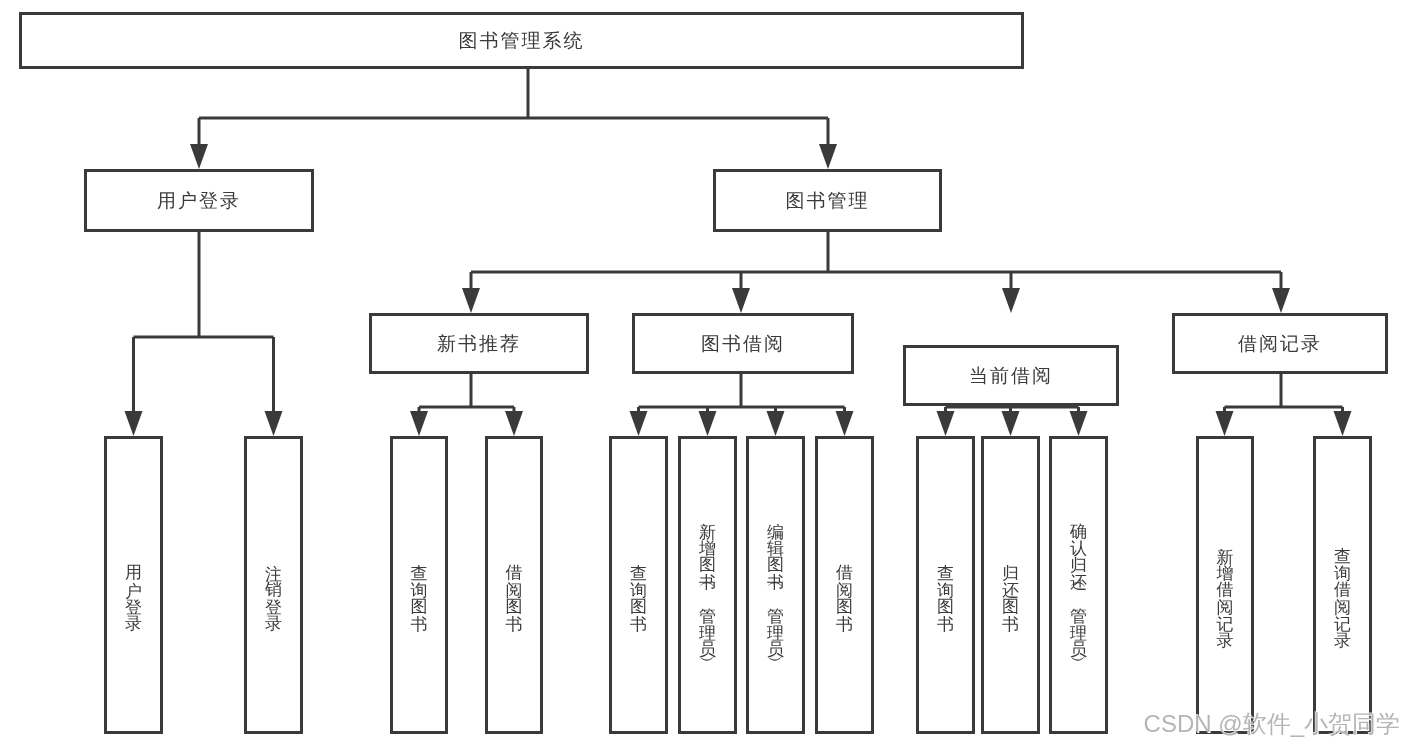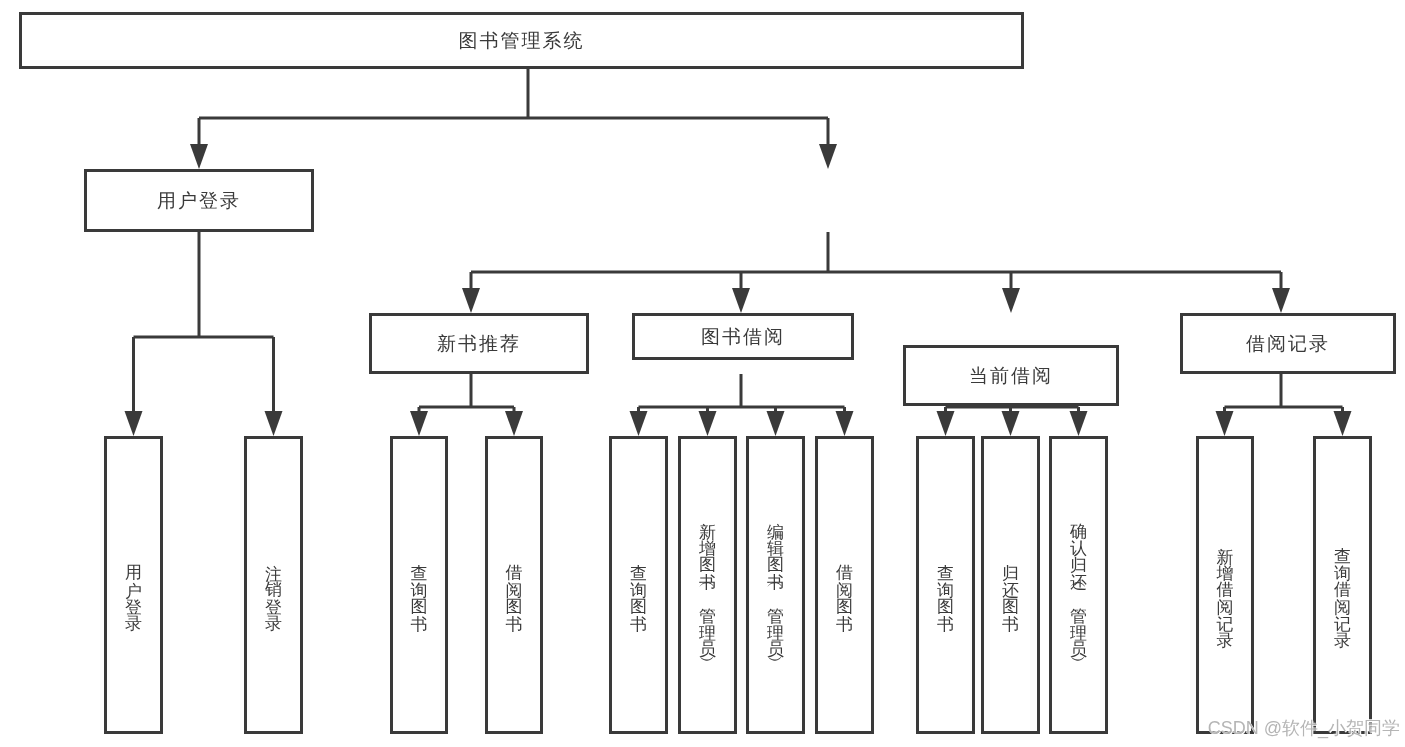--- a/index.html
+++ b/index.html
@@ -34,21 +34,21 @@
     text-orientation: mixed;
     font-size: 17px;
     letter-spacing: 17px;
     line-height: 1;
   }
   .watermark {
     position: absolute;
     right: 5px;
     bottom: 7px;
     z-index: 5;
-    font-size: 18px;
+    font-size: 24px;
     color: #b5b5b5;
     text-shadow: 1px 1px 0 #ffffff, -1px -1px 0 rgba(255,255,255,0.8);
     white-space: nowrap;
   }
 </style>
 </head>
 <body>
 
 <div class="canvas">
 
@@ -92,31 +92,34 @@
     </g>
   </svg>
 
   <div class="box h" style="left:19px; top:12px; width:1005px; height:57px;">
     <span>图书管理系统</span>
   </div>
 
   <div class="box h" style="left:84px; top:169px; width:230px; height:63px;">
     <span>用户登录</span>
   </div>
+  <div class="box h" style="left:713px; top:169px; width:229px; height:63px;">
+    <span>图书管理</span>
+  </div>
 
   <div class="box h" style="left:361px; top:313px; width:220px; height:61px;margin-left:8px;">
     <span>新书推荐</span>
   </div>
-  <div class="box h" style="left:632px; top:313px; width:222px; height:47px;">
+  <div class="box h" style="left:632px; top:313px; width:222px; height:61px;">
     <span>图书借阅</span>
   </div>
   <div class="box h" style="left:903px; top:313px; width:216px; height:61px;margin-top:32px;">
     <span>当前借阅</span>
   </div>
-  <div class="box h" style="left:1172px; top:313px; width:216px; height:61px;margin-left:8px;">
+  <div class="box h" style="left:1172px; top:313px; width:216px; height:61px;">
     <span>借阅记录</span>
   </div>
 
   <div class="box v" style="left:104px; top:436px; width:59px; height:298px;">
     <span>用户登录</span>
   </div>
   <div class="box v" style="left:244px; top:436px; width:59px; height:298px;">
     <span>注销登录</span>
   </div>
 

